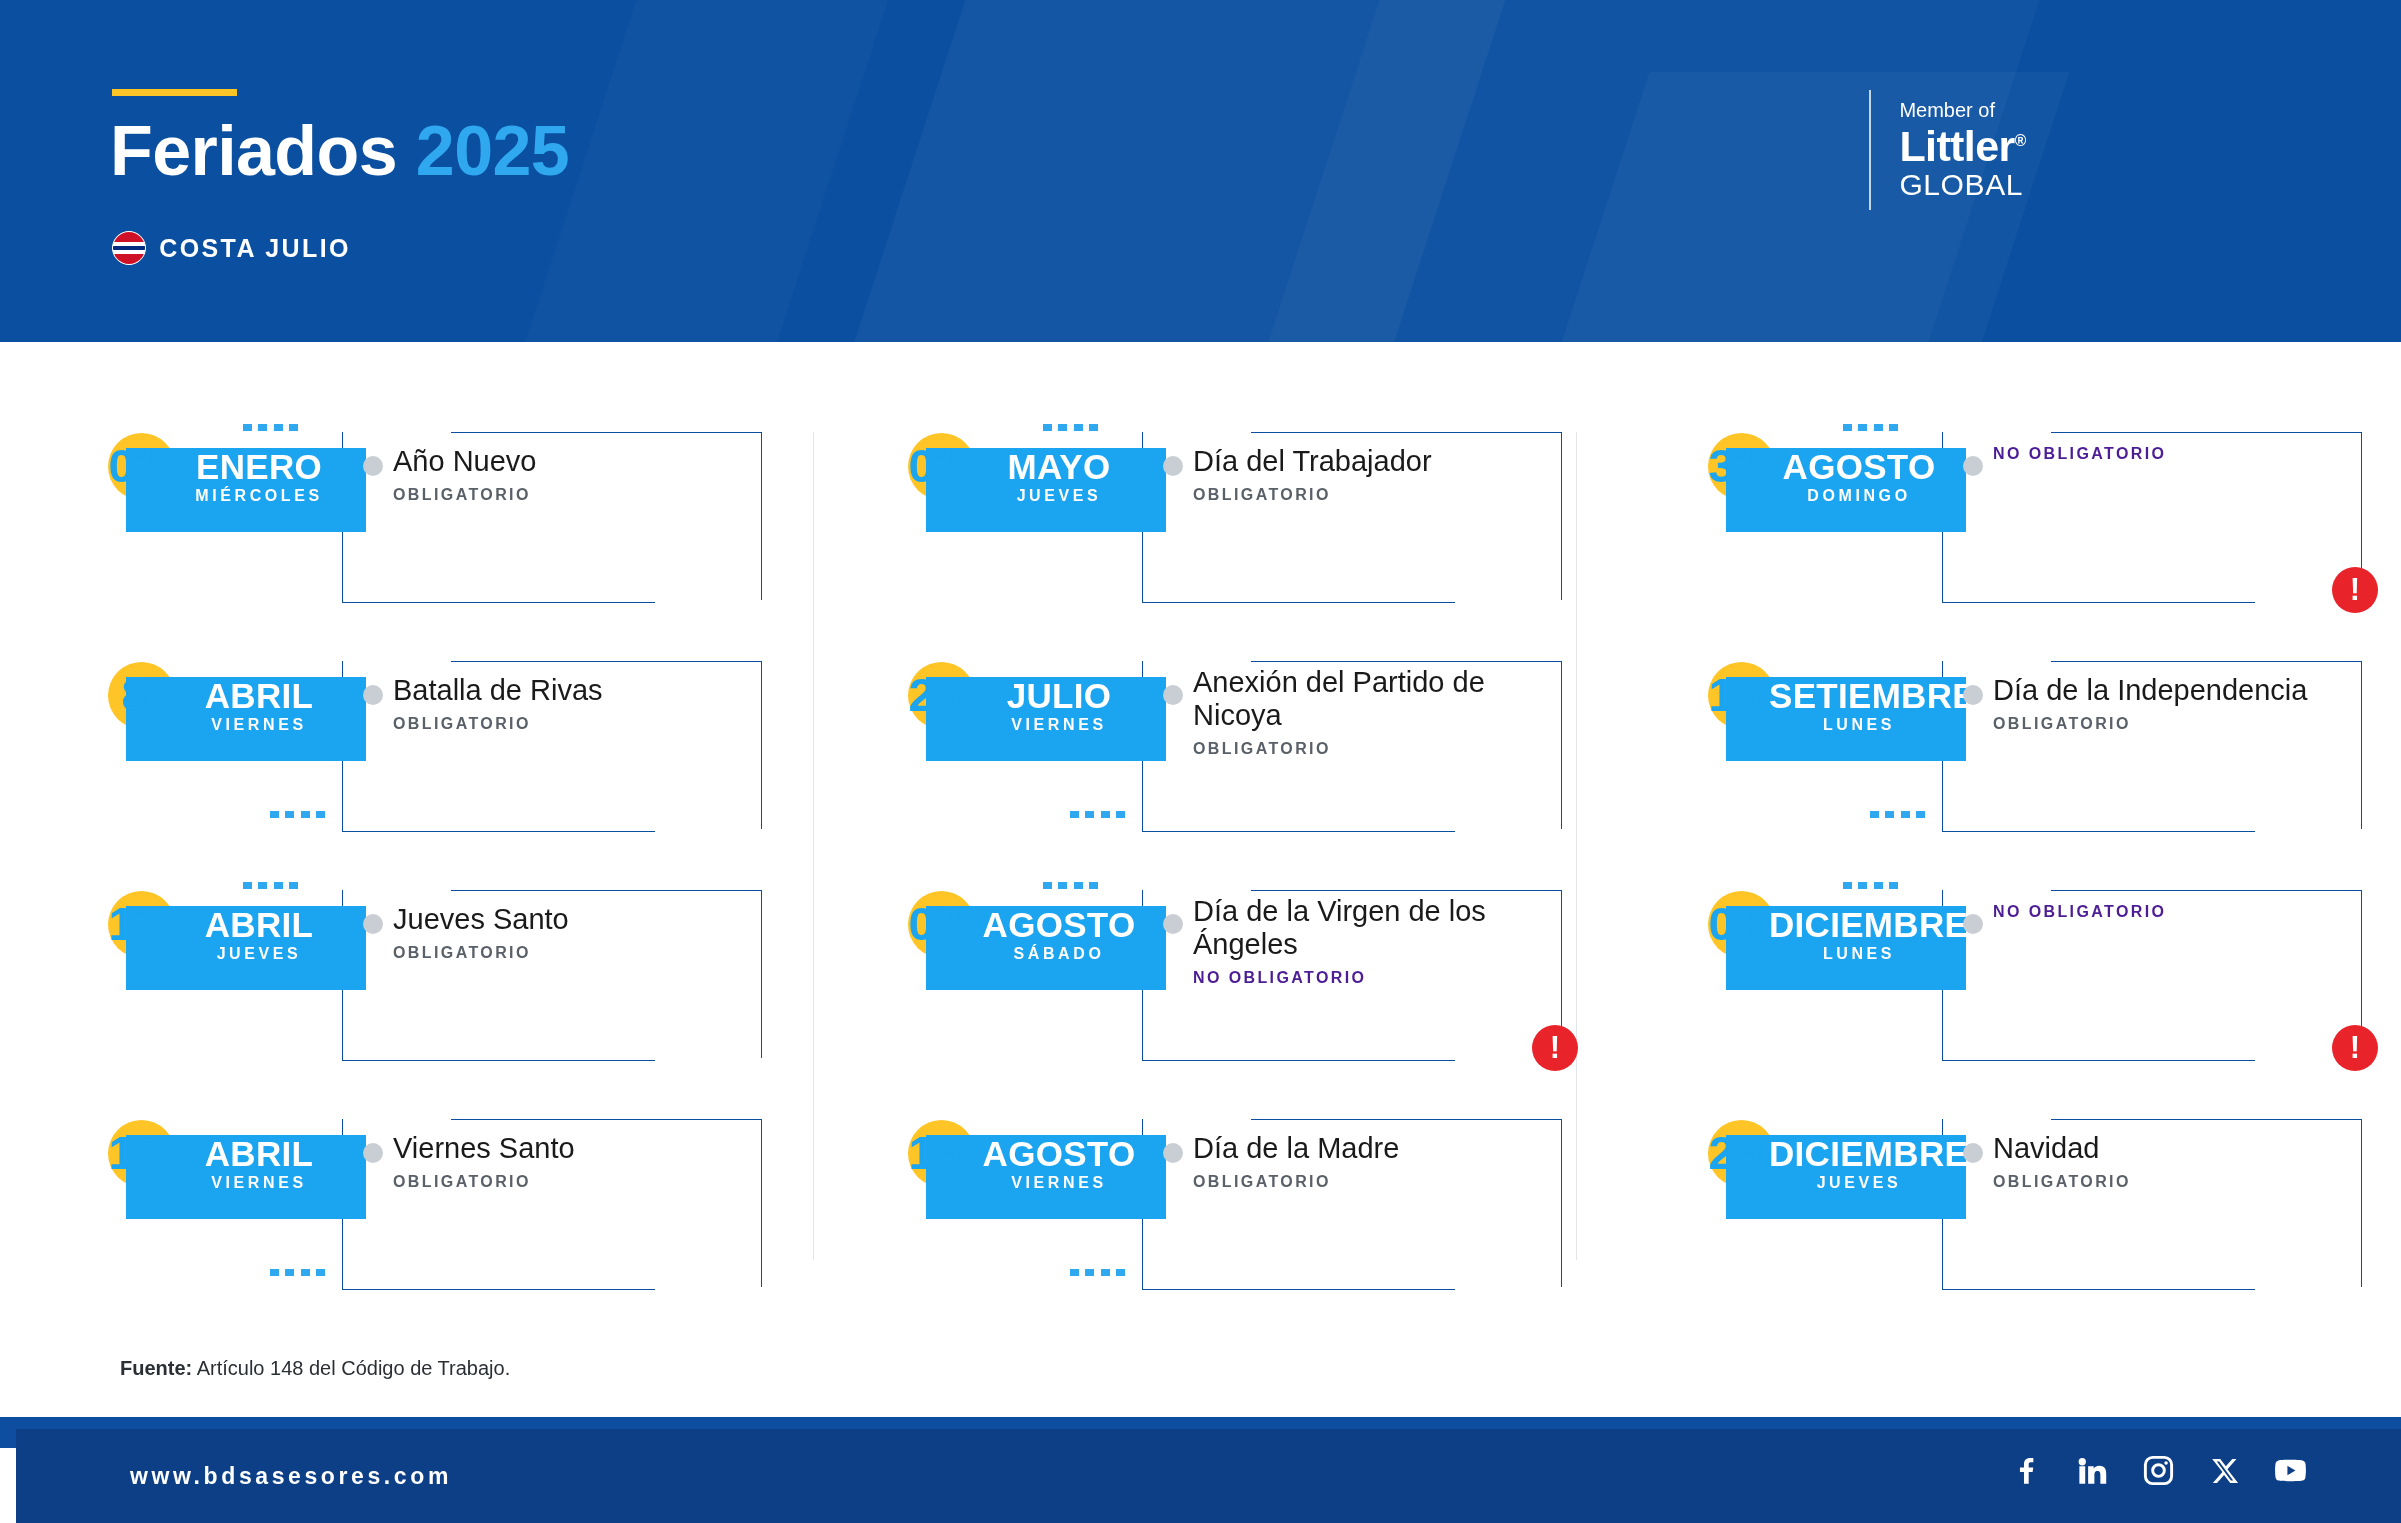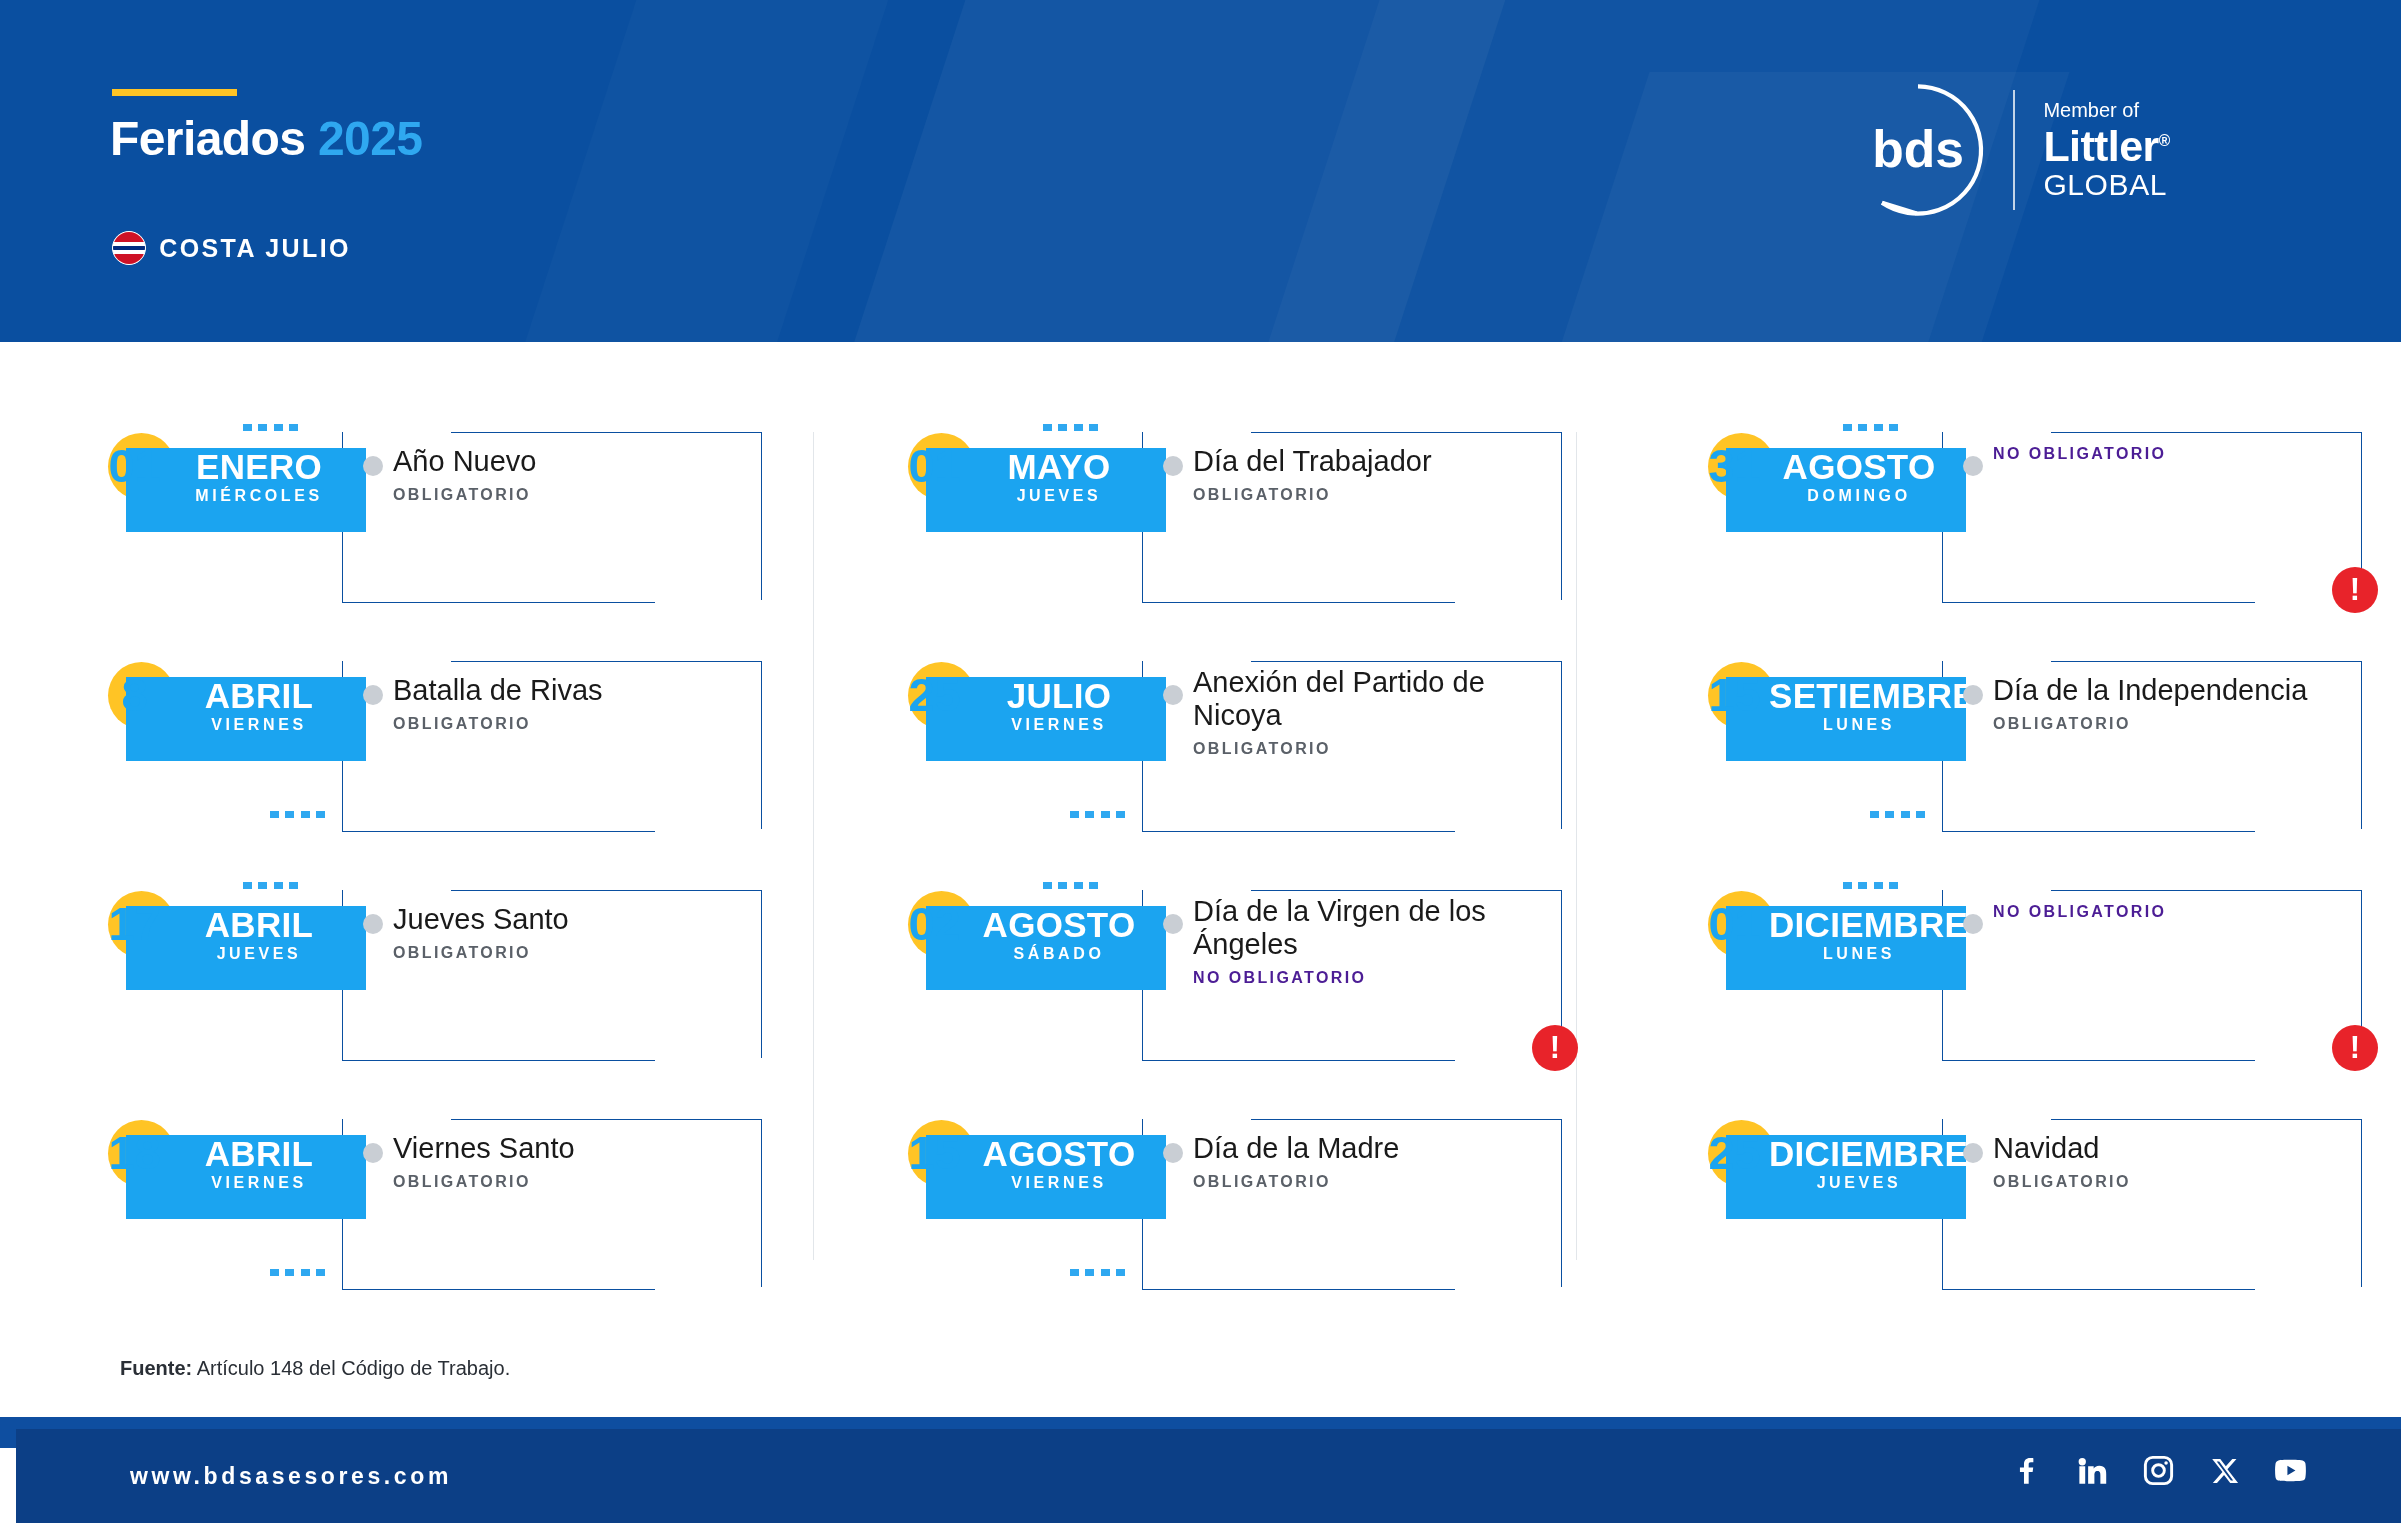--- a/index.html
+++ b/index.html
@@ -32,21 +32,21 @@
   .header-bg-shape-4 {
     position: absolute; top: -36px; left: 570px; width: 252px; height: 480px;
     background: rgba(255,255,255,0.025); transform: skewX(-18deg);
   }
   .yellow-rule {
     position: absolute; left: 112px; top: 89px; width: 125px; height: 7.2px;
     background: #ffc425;
   }
   .title {
     position: absolute; left: 110px; top: 111px;
-    font-size: 48px; font-weight: bold; color: #ffffff; letter-spacing: -0.6px;
+    font-size: 70px; font-weight: bold; color: #ffffff; letter-spacing: -0.6px;
     white-space: nowrap;
   }
   .title .year { color: #2fa8f0; }
   .country-row {
     position: absolute; left: 112px; top: 231px;
     display: flex; align-items: center; gap: 13.2px;
   }
   .flag {
     width: 34px; height: 34px; border-radius: 50%;
     background: #ffffff; position: relative; overflow: hidden;
@@ -208,27 +208,20 @@
     <div class="country-row">
       <div class="flag">
         <div class="b1"></div>
           <div class="b3"></div>
           <div class="b2"></div>
       </div>
       <div class="country-name">COSTA JULIO</div>
     </div>
 
     <div class="logo-area">
-      <div class="bds-circle">
-        <svg width="144" height="144" viewBox="0 0 240 240">
-          <path d="M120 14 A106 106 0 1 1 60 208" fill="none" stroke="#ffffff" stroke-width="7"></path>
-          <path d="M60 208 L118 226" fill="none" stroke="#ffffff" stroke-width="7"></path>
-          <text x="120" y="148" font-family="Liberation Sans, sans-serif" font-size="86" font-weight="bold" fill="#ffffff" text-anchor="middle">bds</text>
-        </svg>
-      </div>
       <div class="logo-divider"></div>
       <div class="littler-block">
         <div class="littler-member">Member of</div>
         <div class="littler-name"><span>Littler</span><sup>®</sup></div>
         <div class="littler-global">GLOBAL</div>
       </div>
     </div>
   </div>
 
   <div class="body-area">

